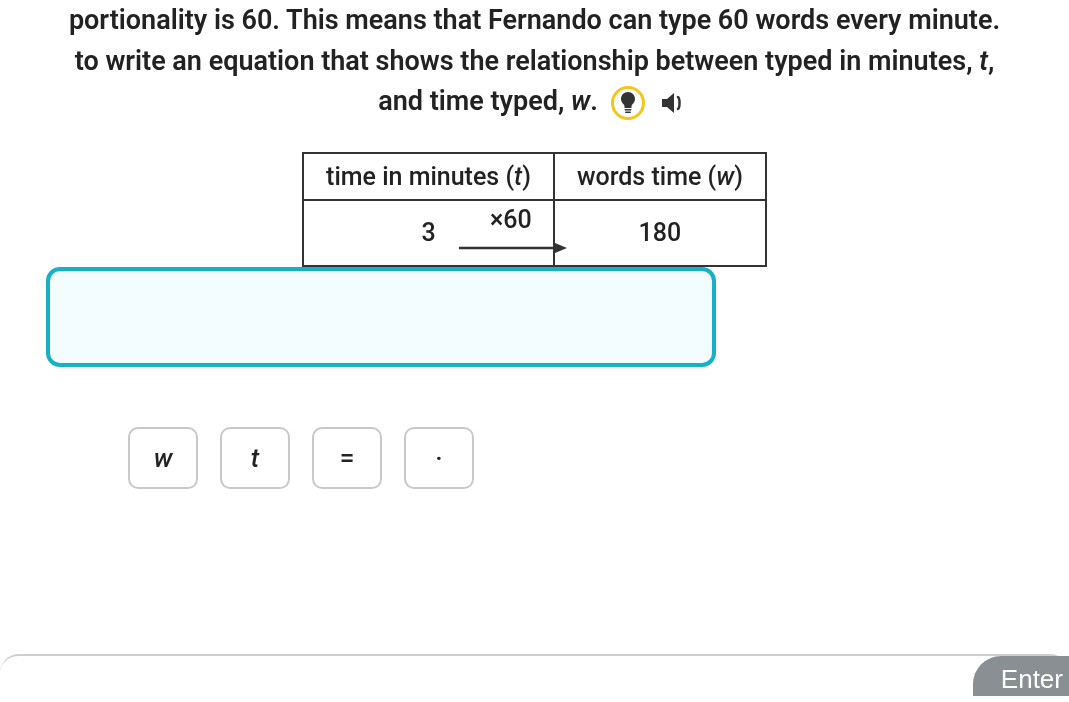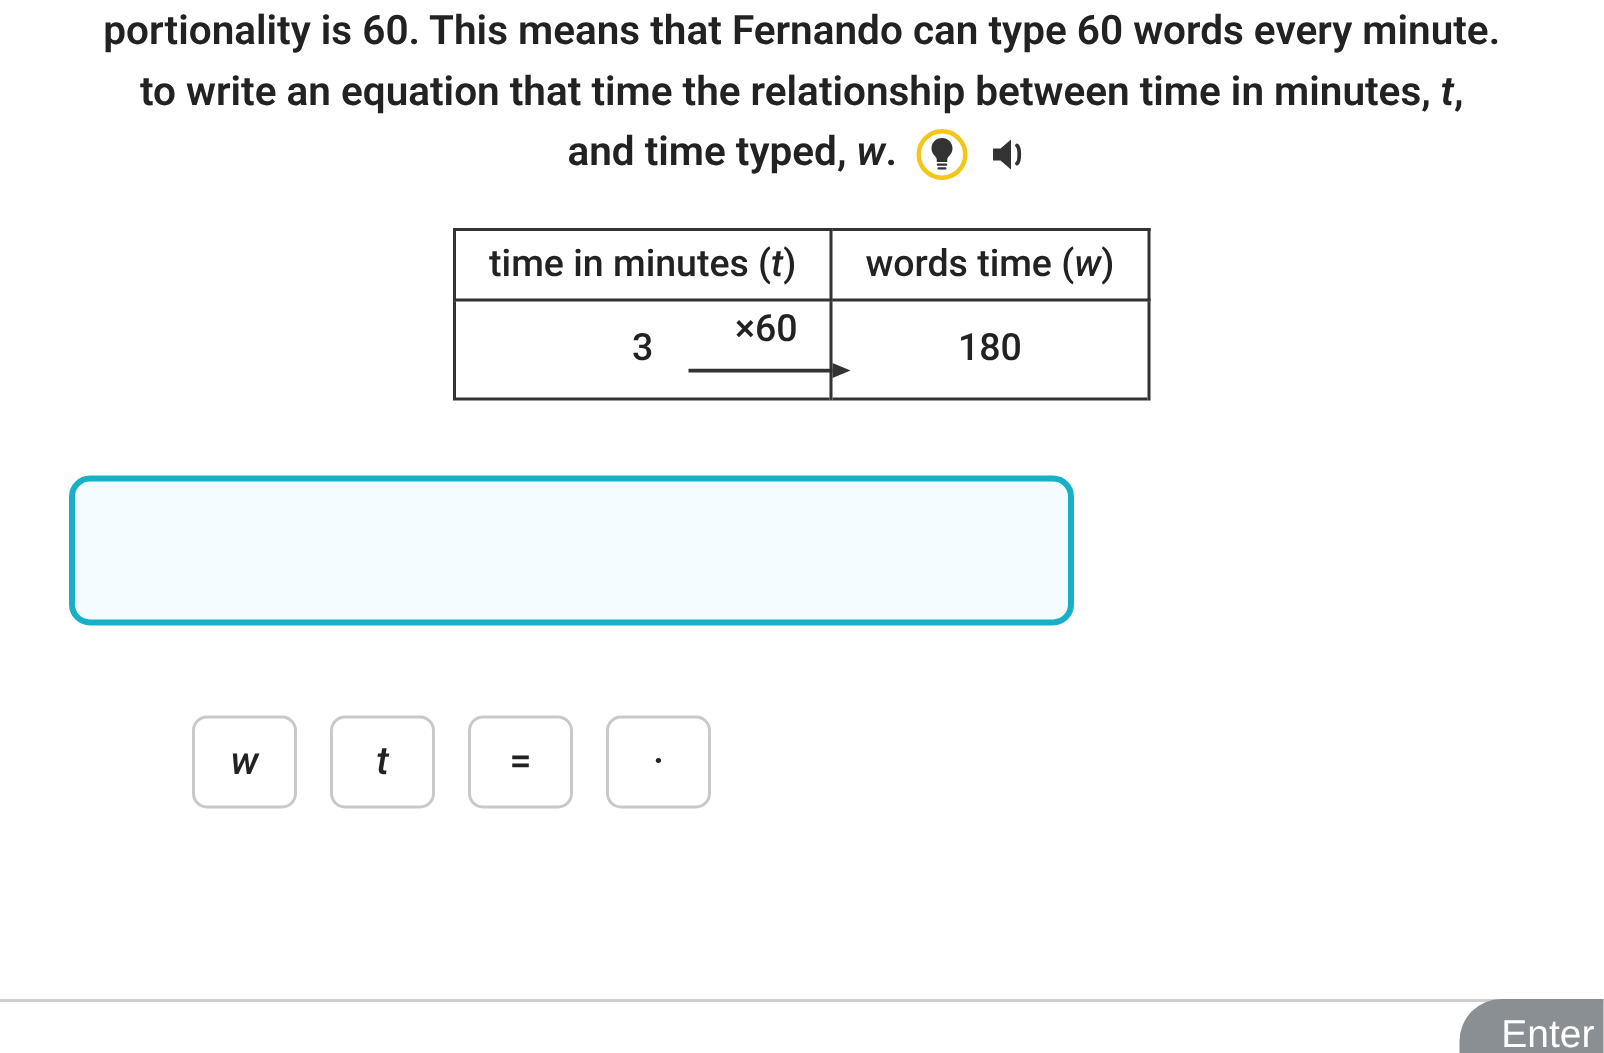--- a/index.html
+++ b/index.html
@@ -42,21 +42,20 @@
     width: 34px; height: 34px;
     display: inline-flex;
     align-items: center;
     justify-content: center;
     cursor: pointer;
     color: #333;
   }
   .table-wrap {
     display: flex;
     justify-content: center;
-    margin-bottom: 50px;
   }
   .ratio-table {
     border: 2.5px solid #333;
     border-collapse: collapse;
   }
   .ratio-table th {
     border: 2px solid #333;
     padding: 8px 22px;
     font-weight: 500;
     font-size: 25px;
@@ -111,47 +110,48 @@
     font-size: 26px;
     font-weight: 500;
     background: #fff;
     cursor: grab;
     padding: 0 14px;
   }
   .tile .var { font-style: italic; }
   .footer-bar {
     position: absolute;
     bottom: 0; left: 0; right: 0;
-    height: 36px;
+    height: 48px;
     border-top: 2px solid #cfcfcf;
     display: flex;
     justify-content: flex-end;
-    align-items: flex-end;
+    align-items: flex-start;
     padding-right: 0;
+    border-radius: 19px;
   }
   .enter-btn {
     background: #8a8f94;
     color: #fff;
     font-size: 26px;
     font-weight: 500;
     border: none;
     border-radius: 28px 0 0 0;
     padding: 6px 10px 0 28px;
     height: 40px;
     cursor: pointer;
     margin-right: -4px;
     margin-bottom: -4px;
   }
 </style>
 </head>
 <body>
 
 <div class="question-text">
   <span>portionality is 60. This means that Fernando can type 60 words every minute.</span><br>
-  <span>to write an equation that time the relationship between time in minutes, </span><span class="var">t</span><span>,</span><br>
+  <span>to write an equation that shows the relationship between typed in minutes, </span><span class="var">t</span><span>,</span><br>
   <span>and time typed, </span><span class="var">w</span><span>.</span>
   <span class="inline-icons">
     <span class="hint-btn">
       <svg width="18" height="22" viewBox="0 0 18 22">
         <path fill="#333" d="M9 0C5 0 2 3 2 7c0 2.3 1.2 4 2.5 5.3.7.7 1 1.4 1 2.2V16h7v-1.5c0-.8.3-1.5 1-2.2C14.8 11 16 9.3 16 7c0-4-3-7-7-7z"></path>
         <rect fill="#333" x="5.5" y="17" width="7" height="1.5" rx="0.7"></rect>
         <rect fill="#333" x="6" y="19.5" width="6" height="1.5" rx="0.7"></rect>
       </svg>
     </span>
     <span class="audio-btn">

